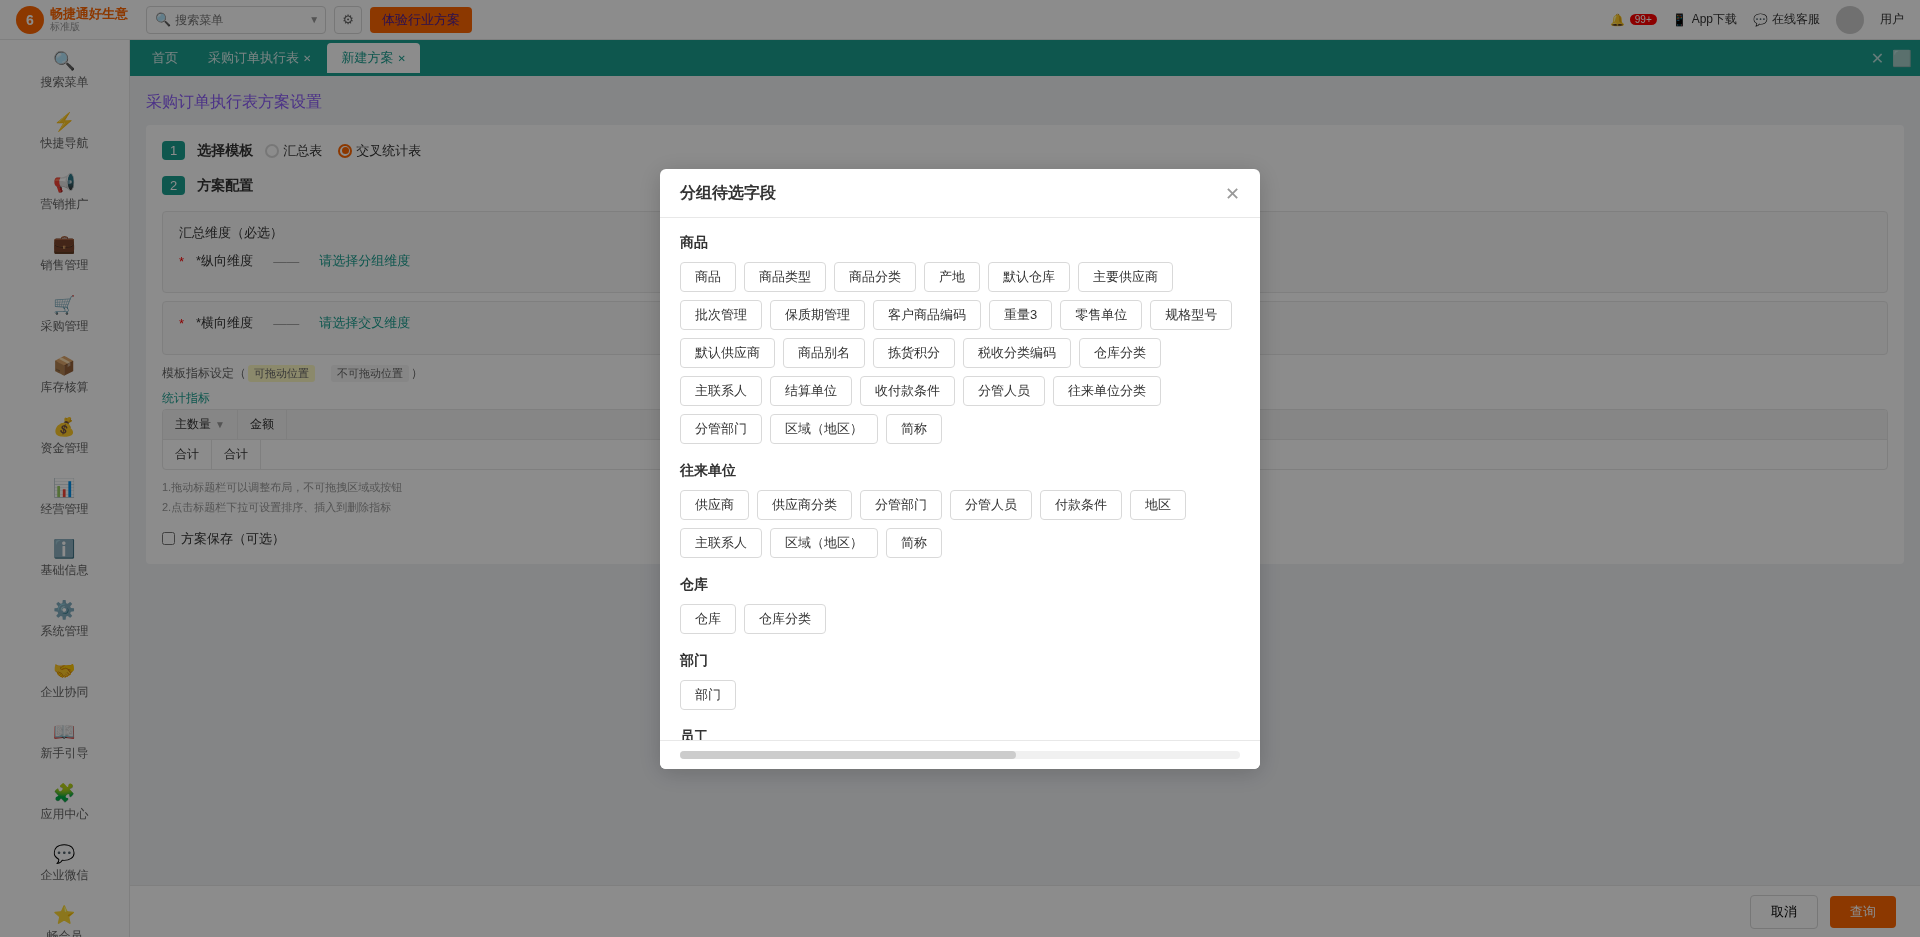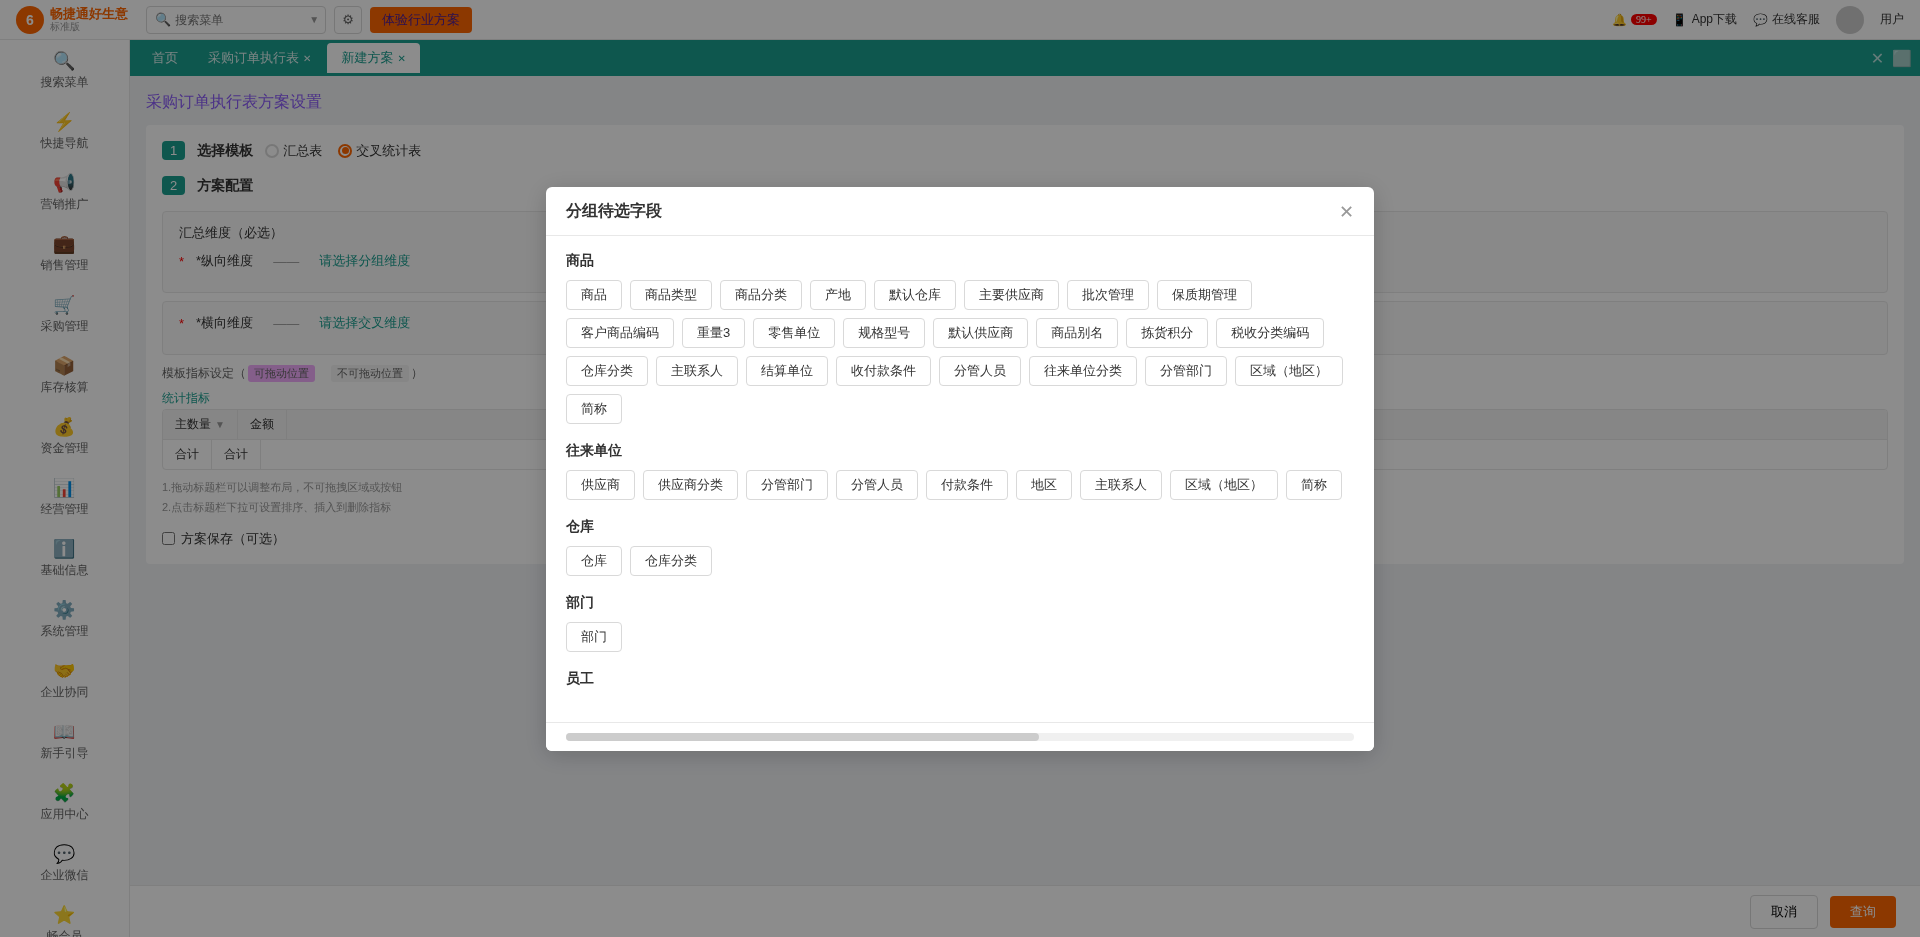--- a/index.html
+++ b/index.html
@@ -59,21 +59,20 @@
     }
     .header-right-item {
       display: flex; align-items: center; gap: 4px;
       cursor: pointer; font-size: 12px; color: #333;
     }
     .badge {
       background: #f00; color: #fff;
       border-radius: 10px; padding: 0 5px;
       font-size: 10px; min-width: 18px;
       text-align: center;
-      font-family: Liberation Serif, serif;
     }
     .avatar { width: 28px; height: 28px; border-radius: 50%; background: #ccc; }
 
     
     .tab-bar {
       height: 36px;
       background: #1a9e8f;
       display: flex;
       align-items: center;
       padding: 0 8px;
@@ -158,21 +157,21 @@
     .select-placeholder { color: #1a9e8f; font-size: 13px; cursor: pointer; }
 
     
     .stats-section { margin-top: 8px; }
     .stats-label { font-size: 12px; color: #1a9e8f; margin-bottom: 2px; }
     .stats-table { border: 1px solid #e8e8e8; border-radius: 4px; overflow: hidden; text-align: right; }
     .stats-header { display: flex; background: #f5f5f5; border-bottom: 1px solid #e8e8e8; }
     .stats-cell { padding: 6px 12px; font-size: 12px; border-right: 1px solid #e8e8e8; }
     .stats-body { display: flex; }
 
-    .indicator-pos { font-size: 11px; color: #666; background: #f0abfc; border-radius: 3px; padding: 1px 6px; }
+    .indicator-pos { font-size: 11px; color: #666; background: #fef9c3; border-radius: 3px; padding: 1px 6px; }
 
     
     .tips { font-size: 11px; color: #999; margin-top: 8px; line-height: 1.8; }
 
     
     .bottom-bar {
       position: fixed; bottom: 0; right: 0;
       left: 130px;
       height: 52px;
       background: #fff;
@@ -194,21 +193,21 @@
     
     .modal-overlay {
       position: fixed; top: 0; left: 0; right: 0; bottom: 0;
       background: rgba(0,0,0,0.45);
       z-index: 200;
       display: flex; align-items: center; justify-content: center;
     }
     .modal {
       background: #fff;
       border-radius: 6px;
-      width: 828px;
+      width: 600px;
       max-height: 600px;
       display: flex; flex-direction: column;
       box-shadow: 0 4px 24px rgba(0,0,0,0.18);
     }
     .modal-header {
       display: flex; align-items: center; justify-content: space-between;
       padding: 14px 20px 12px;
       border-bottom: 1px solid #e8e8e8;
     }
     .modal-title { font-size: 16px; font-weight: bold; }

